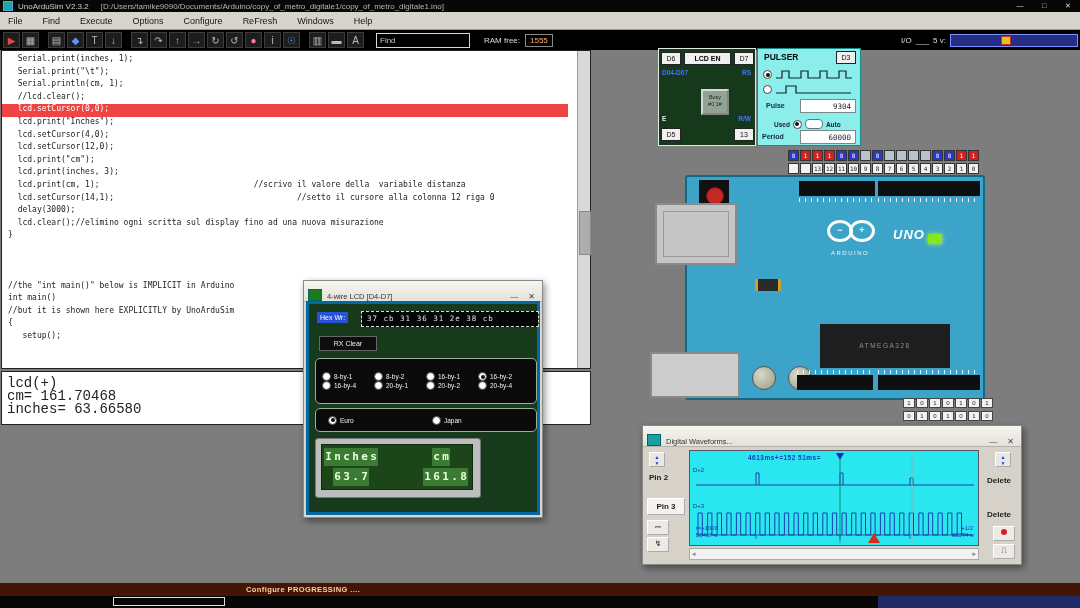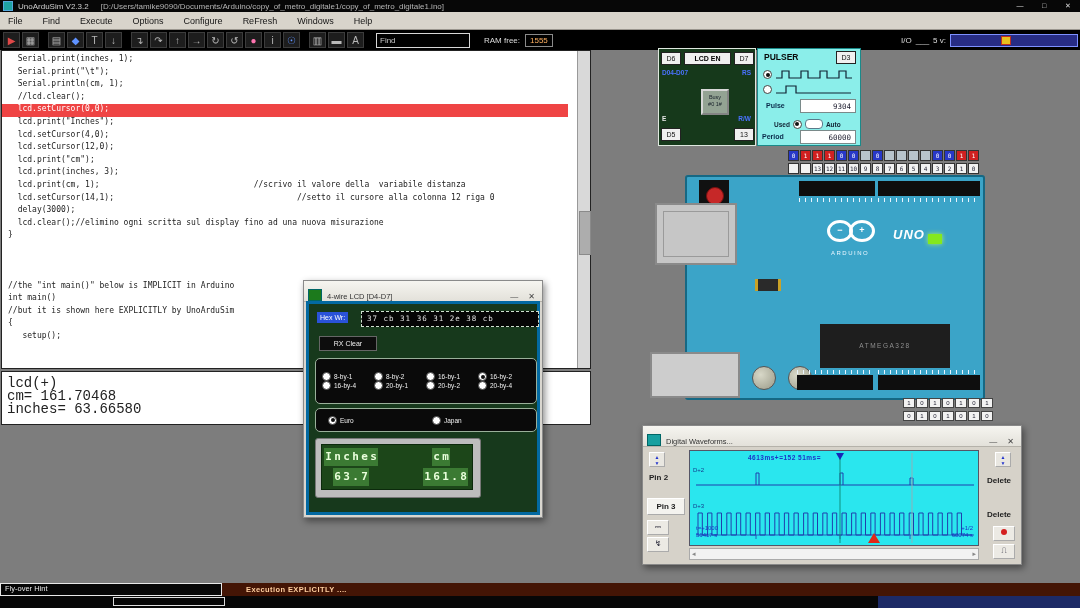--- a/index.html
+++ b/index.html
@@ -509,19 +509,18 @@
   </div>
 
   <span class="spinbtn" style="left:352px;top:26px">▲<br>▼</span>
   <span class="sidelbl" style="left:344px;top:50px">Delete</span>
   <span class="sidelbl" style="left:344px;top:84px">Delete</span>
   <span class="miniicon" style="left:350px;top:100px"><span class="reddot"></span></span>
   <span class="miniicon" style="left:350px;top:118px">⎍</span>
 </div>
 
 <div class="abs statusbar">
-  <span class="hintbox">Fly-over Hint</span>
-  <span class="statustext">Execution EXPLICITLY ....</span>
+  <span class="statustext">Configure PROGRESSING ....</span>
 </div>
 <div class="abs bottombar">
   <span class="bbox"></span>
   <span class="navy"></span>
 </div>
 
 </body></html>

